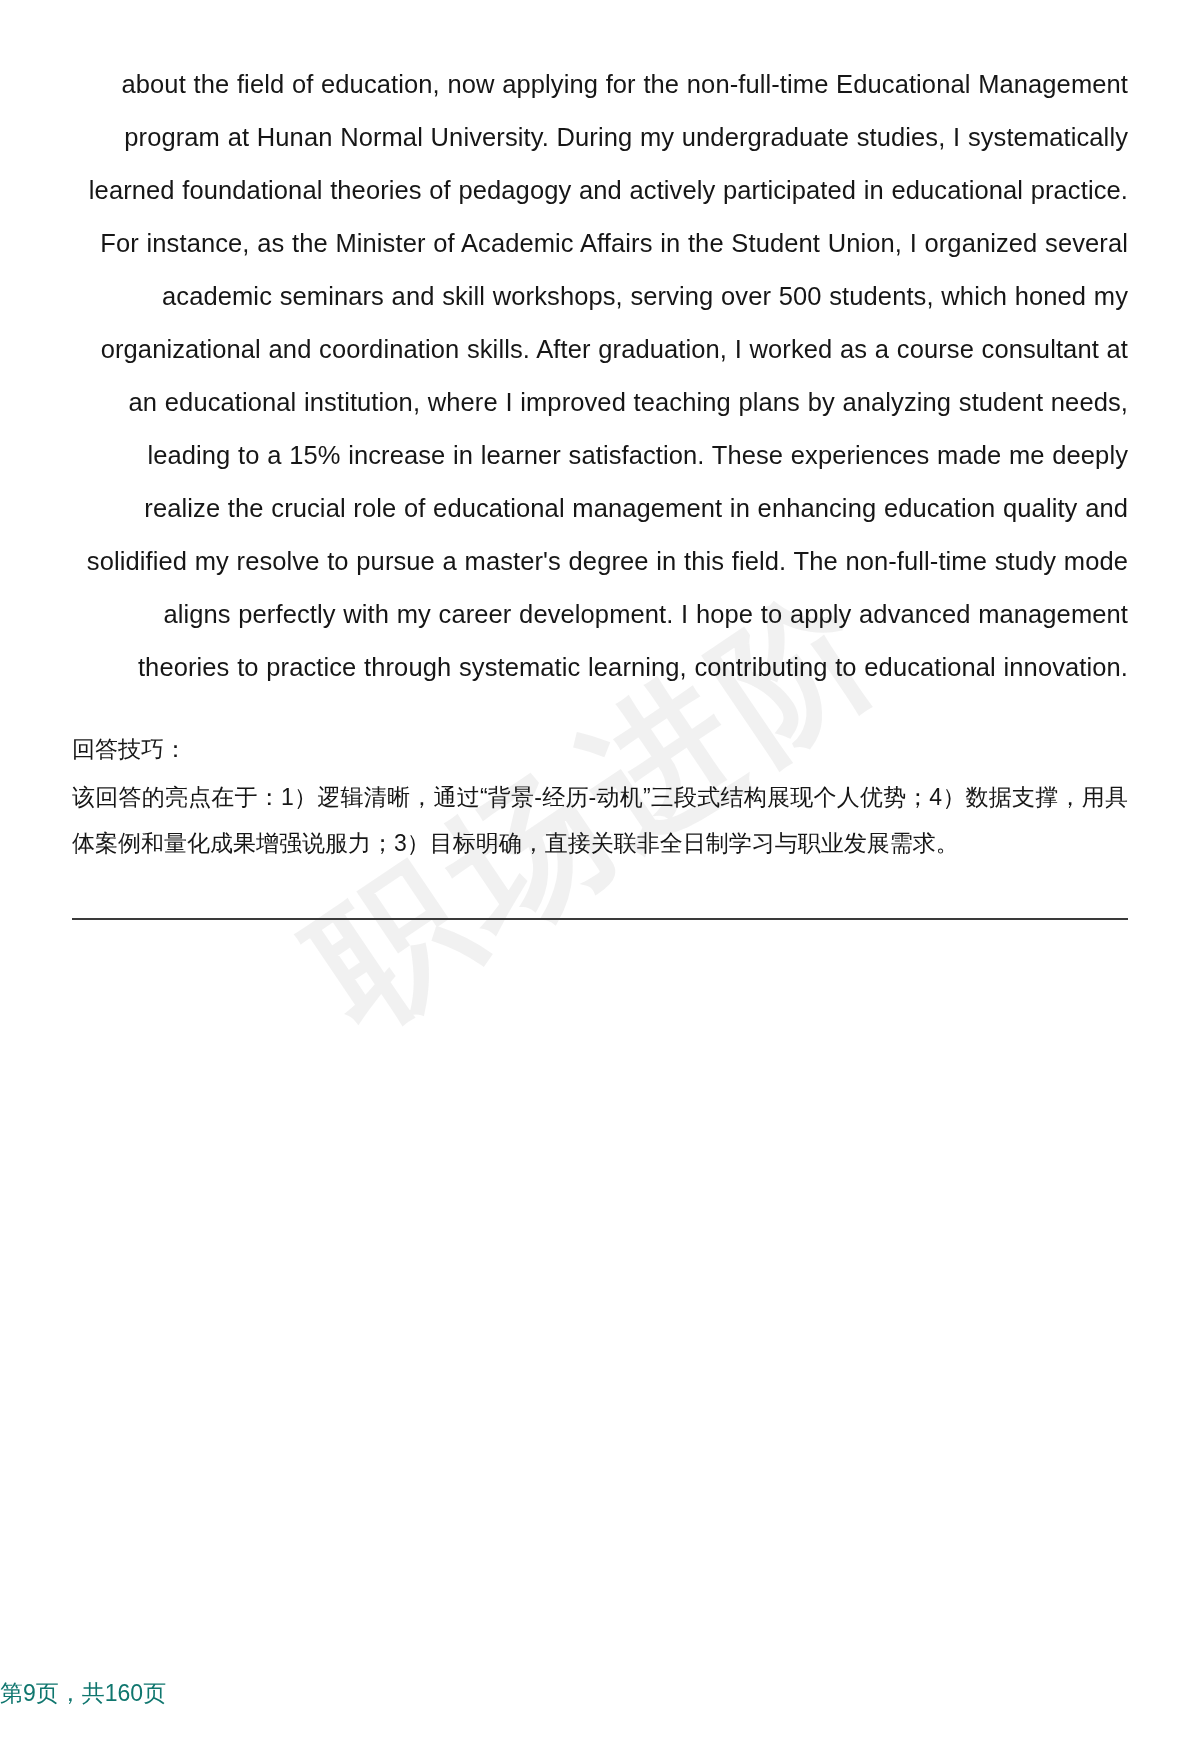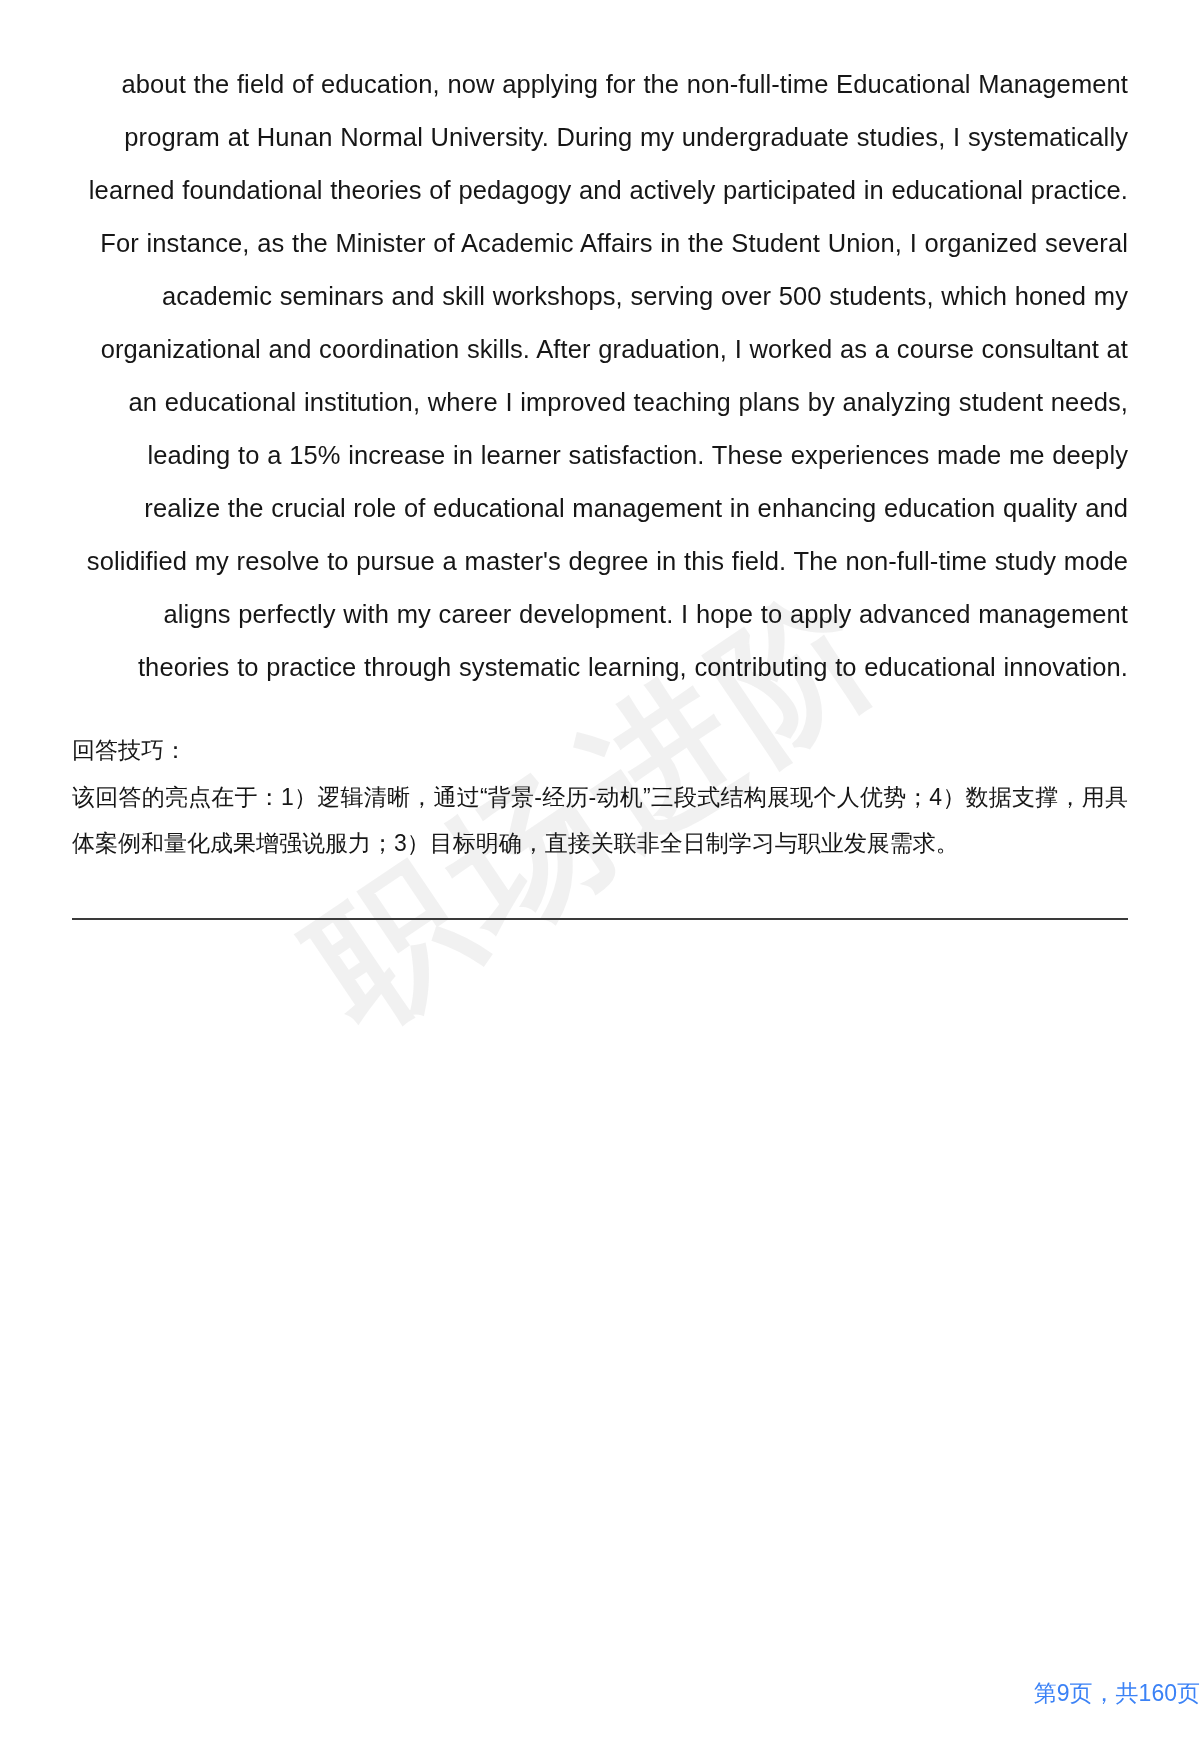--- a/index.html
+++ b/index.html
@@ -46,20 +46,21 @@
     margin: 0 0 34px 0;
     text-align: right;
     letter-spacing: 0.1px;
     word-spacing: 0.5px;
   }
   .label-cn {
     font-size: 23px;
     line-height: 44px;
     color: #161616;
     margin: 0 0 2px 0;
+    font-family: Liberation Serif, serif;
   }
   .para-cn {
     font-size: 23px;
     line-height: 46px;
     color: #161616;
     margin: 0;
     text-align: justify;
   }
   .para-cn + .para-cn {
     margin-top: 4px;
@@ -74,23 +75,23 @@
     line-height: 40px;
     font-weight: 700;
     color: #e8160c;
     margin: 0;
   }
   .footer {
     position: absolute;
     left: 0;
     right: 0;
     bottom: 46px;
-    text-align: right;
+    text-align: left;
     font-size: 23px;
-    color: #3b82f6;
+    color: #0f766e;
     z-index: 2;
   }
 </style>
 </head>
 <body>
 
 <div class="page">
 
   <div class="watermark">职场进阶</div>
 

